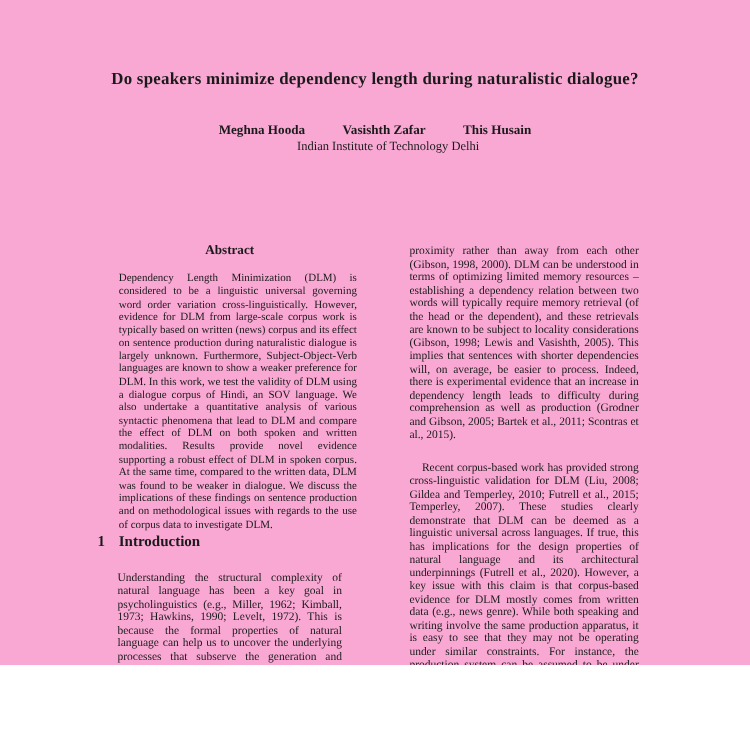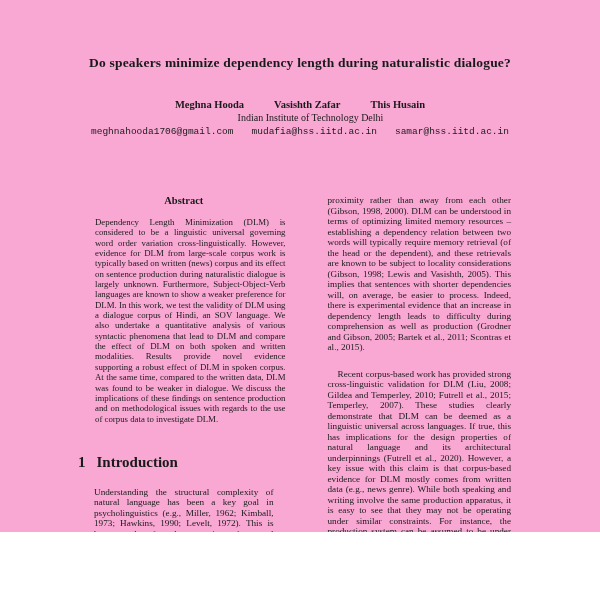--- a/index.html
+++ b/index.html
@@ -62,22 +62,22 @@
     font-size: 10.5px;
     margin: 2px 0 11px 0;
   }
   .abstract-body {
     margin: 0 4px 0 17px;
     font-size: 8.8px;
     line-height: 10.35px;
     text-align: justify;
   }
   .section-heading {
-    margin: 30px 0 9px 0;
-    font-size: 15px;
+    margin: 2px 0 9px 0;
+    font-size: 12px;
     font-weight: bold;
   }
   .section-heading .sec-title { margin-left: 11px; }
   .body-par {
     margin: 16px;
     font-size: 9.2px;
     line-height: 10.5px;
     text-align: justify;
   }
   .col-right .body-par:first-child { margin-top: 2px; }
@@ -91,25 +91,20 @@
   <h1 class="title">Do speakers minimize dependency length during naturalistic dialogue?</h1>
 
   <div class="authors">
     <span>Meghna Hooda</span>
     <span>Vasishth Zafar</span>
     <span>This Husain</span>
   </div>
 
   <div class="affiliation">Indian Institute of Technology Delhi</div>
 
-  <div class="emails">
-    <span>meghnahooda1706@gmail.com</span>
-    <span>mudafia@hss.iitd.ac.in</span>
-    <span>samar@hss.iitd.ac.in</span>
-  </div>
 
   <div class="columns">
 
     <div class="col-left">
       <div class="abstract-heading">Abstract</div>
       <p class="abstract-body">Dependency Length Minimization (DLM) is considered to be a linguistic universal governing word order variation cross-linguistically. However, evidence for DLM from large-scale corpus work is typically based on written (news) corpus and its effect on sentence production during naturalistic dialogue is largely unknown. Furthermore, Subject-Object-Verb languages are known to show a weaker preference for DLM. In this work, we test the validity of DLM using a dialogue corpus of Hindi, an SOV language. We also undertake a quantitative analysis of various syntactic phenomena that lead to DLM and compare the effect of DLM on both spoken and written modalities. Results provide novel evidence supporting a robust effect of DLM in spoken corpus. At the same time, compared to the written data, DLM was found to be weaker in dialogue. We discuss the implications of these findings on sentence production and on methodological issues with regards to the use of corpus data to investigate DLM.</p>
       <div class="section-heading">
         <span>1</span><span class="sec-title">Introduction</span>
       </div>
       <p class="body-par">Understanding the structural complexity of natural language has been a key goal in psycholinguistics (e.g., Miller, 1962; Kimball, 1973; Hawkins, 1990; Levelt, 1972). This is because the formal properties of natural language can help us to uncover the underlying processes that subserve the generation and comprehension of such structures (Frazier, 1987; Levelt, 1989). These proposals are informed by our understanding of the severe resource constraint</p>

